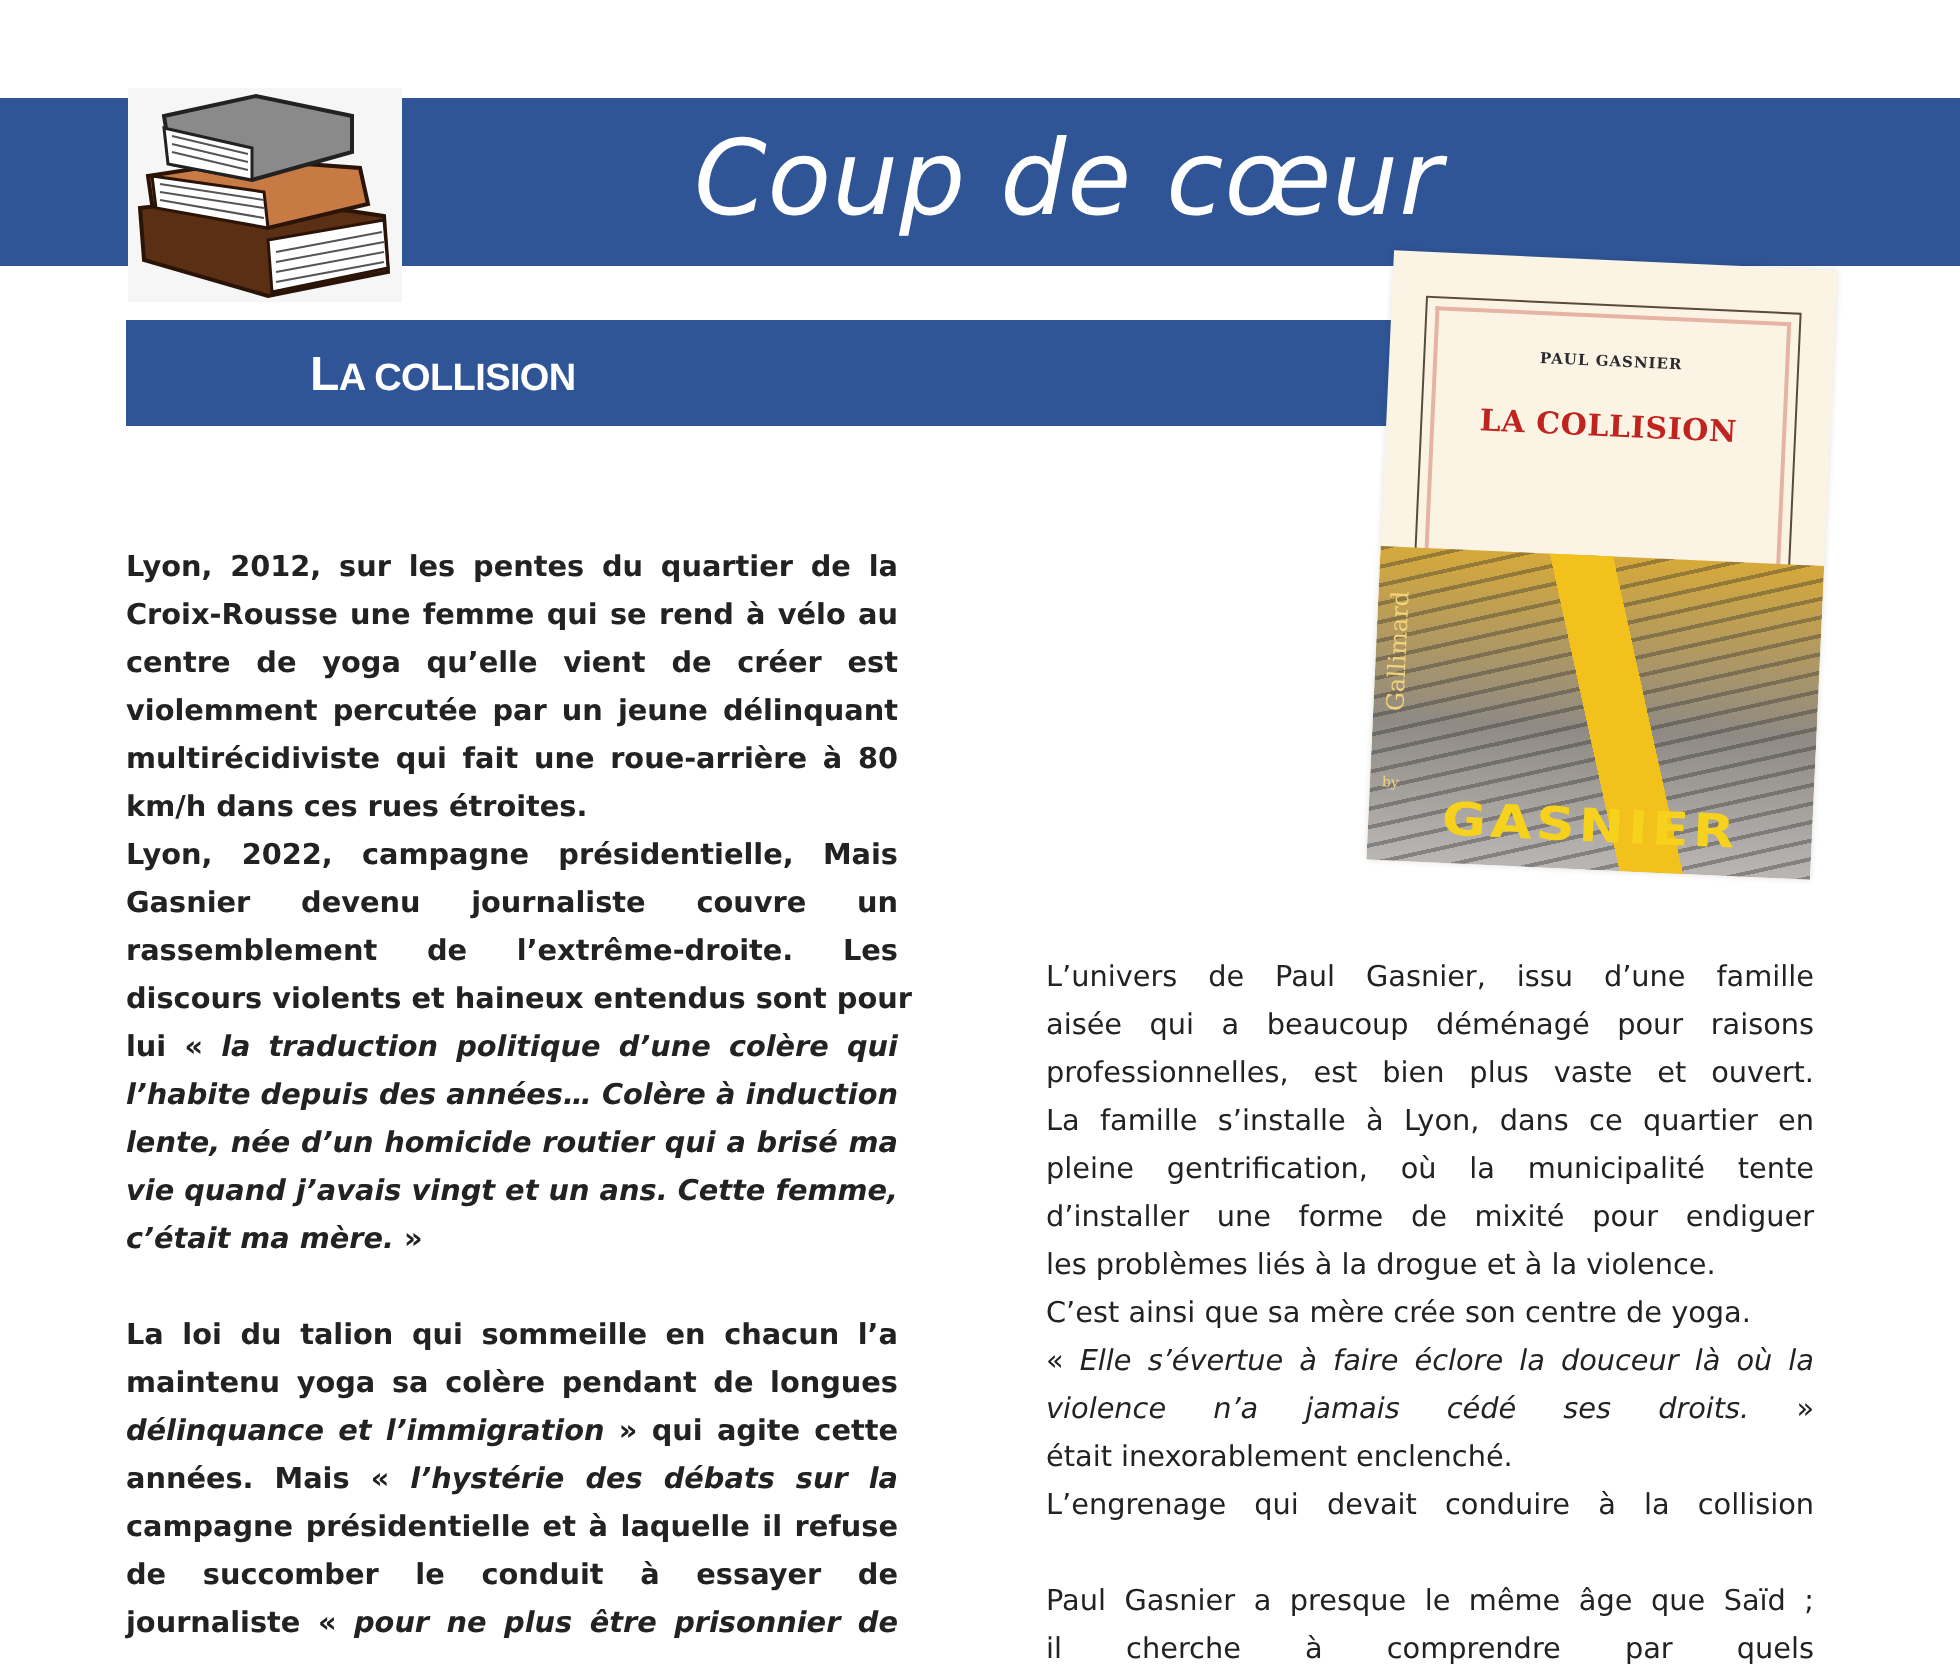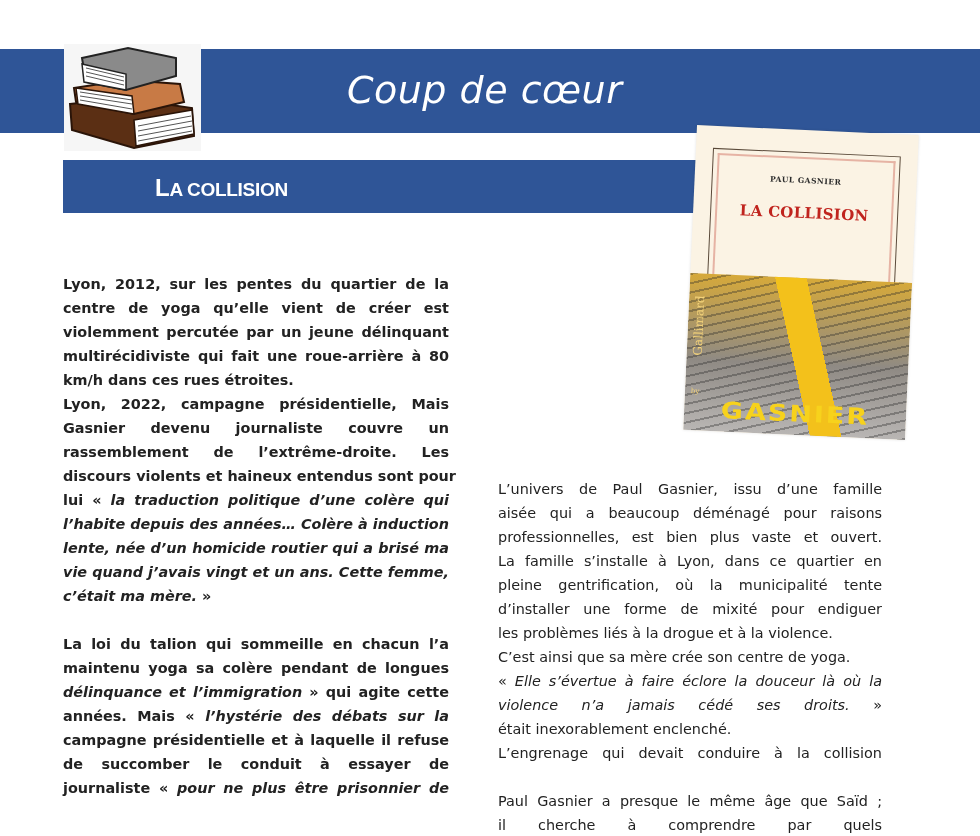--- a/index.html
+++ b/index.html
@@ -9,21 +9,21 @@
       font-family: "DejaVu Sans", "Liberation Sans", sans-serif;
       color: #222;
     }
     .banner {
       position: absolute; left: 0; top: 49px; width: 980px; height: 84px;
       background: #2f5597;
     }
     .banner-title {
       position: absolute; left: 347px; top: 66px;
       font-family: "DejaVu Sans", sans-serif;
-      font-style: italic; font-size: 38px; color: #ffffff;
+      font-style: italic; font-size: 52px; color: #ffffff;
       letter-spacing: 0.5px; line-height: 48px;
     }
     .books-icon {
       position: absolute; left: 64px; top: 44px; width: 137px; height: 107px;
       background: #f6f6f6;
     }
     .subbar {
       position: absolute; left: 63px; top: 160px; width: 643px; height: 53px;
       background: #2f5597;
     }
@@ -85,21 +85,21 @@
       transform: scaleY(0.85);
     }
     .col {
       position: absolute;
       font-family: "DejaVu Sans", sans-serif;
       font-size: 14.4px; line-height: 24px; color: #222;
       text-align: justify;
     }
     .col .gap { height: 24px; }
     .col-left { left: 63px; top: 272px; width: 386px; font-weight: bold; }
-    .col-right { left: 498px; top: 477px; width: 384px; }
+    .col-right { left: 523px; top: 477px; width: 384px; }
     .line { display: block; text-align: justify; text-align-last: justify; white-space: nowrap; }
     .line.last { text-align-last: left; }
     em { font-style: italic; }
   </style>
 </head>
 <body>
 
 <div class="banner"></div>
 <div class="banner-title">Coup de cœur</div>
 
@@ -132,20 +132,21 @@
   <div class="cover-author">PAUL GASNIER</div>
   <div class="cover-title">LA COLLISION</div>
   <div class="cover-band"></div>
   <div class="cover-publisher">Gallimard</div>
   <div class="cover-by">by</div>
   <div class="cover-name">GASNIER</div>
 </div>
 
 <div class="col col-left">
   <span class="line">Lyon, 2012, sur les pentes du quartier de la</span>
+  <span class="line">Croix-Rousse une femme qui se rend à vélo au</span>
   <span class="line">centre de yoga qu’elle vient de créer est</span>
   <span class="line">violemment percutée par un jeune délinquant</span>
   <span class="line">multirécidiviste qui fait une roue-arrière à 80</span>
   <span class="line last">km/h dans ces rues étroites.</span>
   <span class="line">Lyon, 2022, campagne présidentielle, Mais</span>
   <span class="line">Gasnier devenu journaliste couvre un</span>
   <span class="line">rassemblement de l’extrême-droite. Les</span>
   <span class="line">discours violents et haineux entendus sont pour</span>
   <span class="line"><span>lui « </span><em>la traduction politique d’une colère qui</em></span>
   <span class="line"><em>l’habite depuis des années… Colère à induction</em></span>

